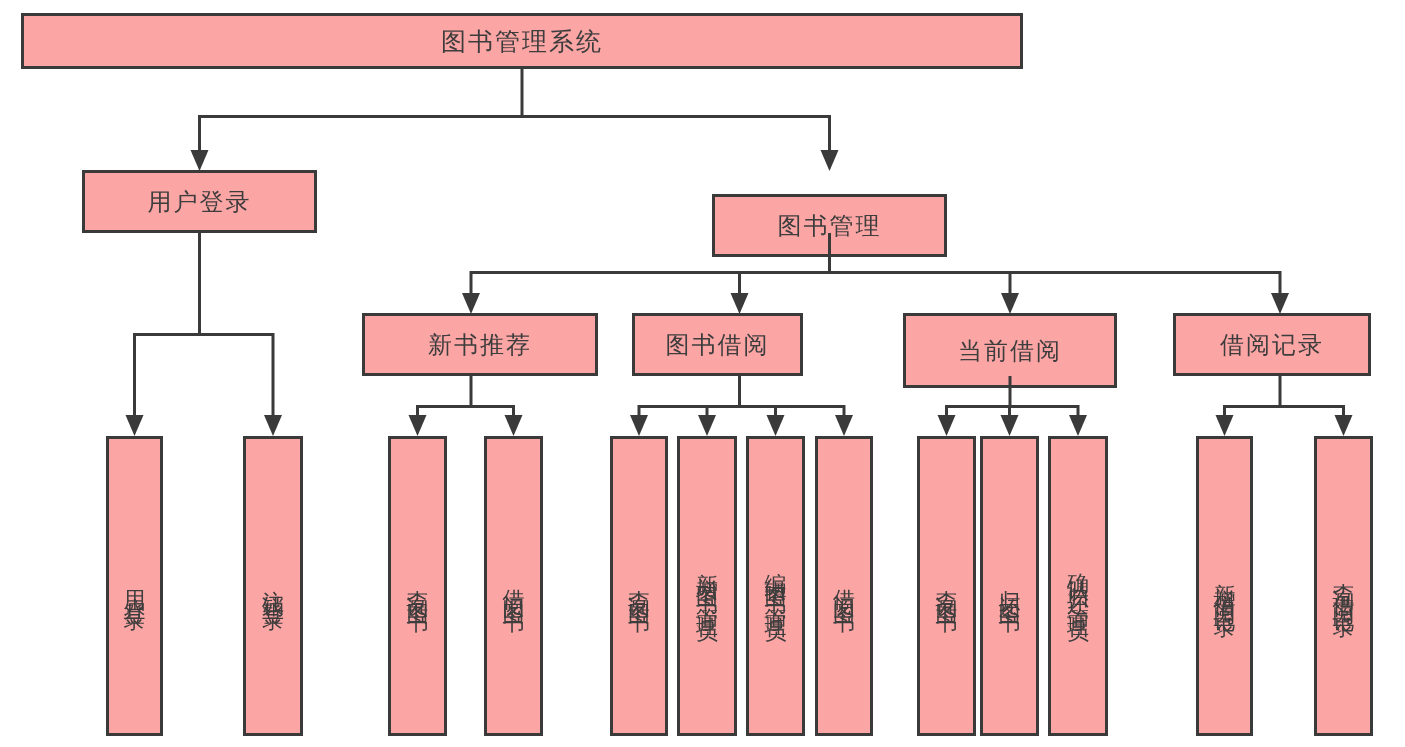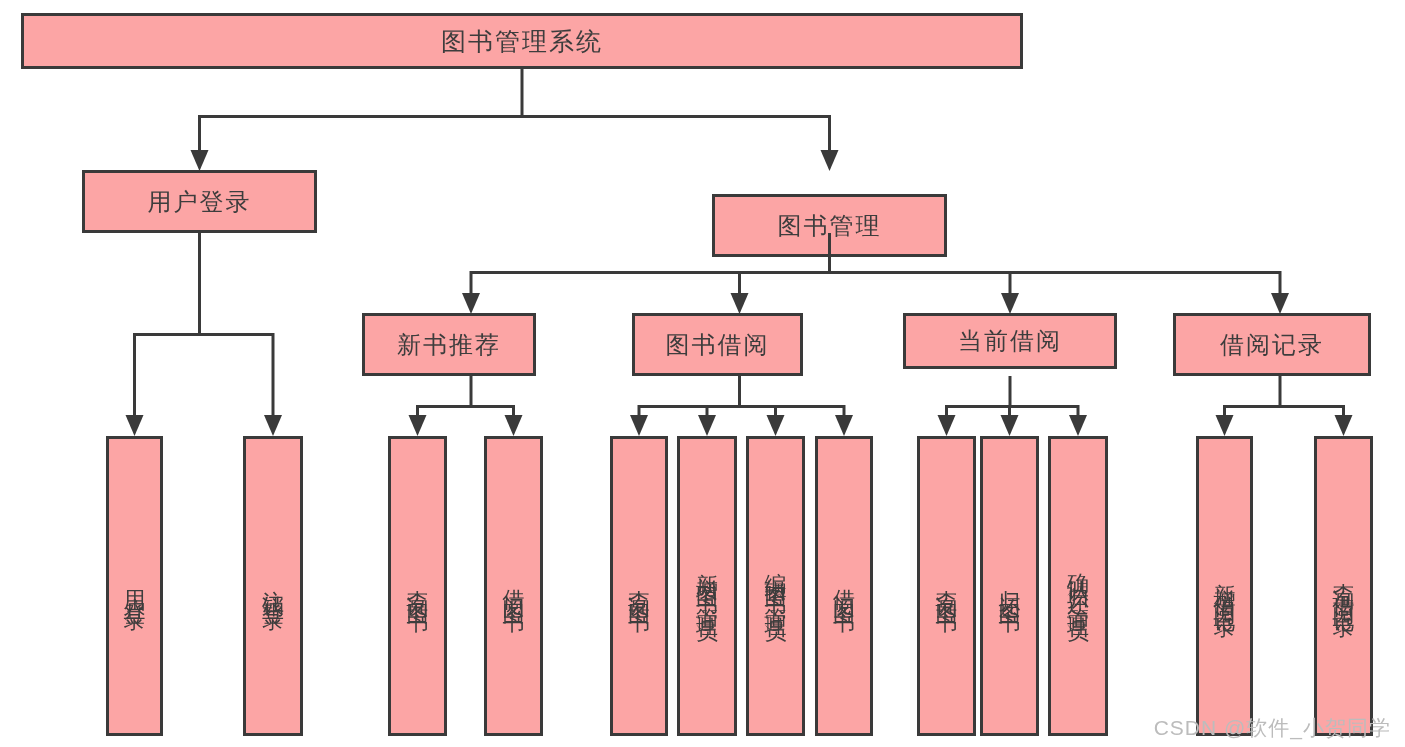--- a/index.html
+++ b/index.html
@@ -24,23 +24,23 @@
   #edges line{stroke:#3a3a3a;stroke-width:3;}
   #edges polygon{fill:#3a3a3a;stroke:none;}
   .watermark{
     position:absolute;right:14px;top:714px;z-index:3;
     font-size:21px;color:#bcbcbc;letter-spacing:1px;white-space:nowrap;
   }
   
   #n-root{left:21px;top:13px;width:1002px;height:56px;}
   #n-user-login{left:82px;top:170px;width:235px;height:63px;}
   #n-book-mgmt{left:712px;top:170px;width:235px;height:63px;margin-top:24px;}
-  #n-new-book{left:362px;top:313px;width:174px;height:63px;}
+  #n-new-book{left:362px;top:313px;width:236px;height:63px;}
   #n-borrow{left:632px;top:313px;width:171px;height:63px;}
-  #n-current{left:903px;top:313px;width:214px;height:56px;}
+  #n-current{left:903px;top:313px;width:214px;height:75px;}
   #n-record{left:1173px;top:313px;width:198px;height:63px;}
   #l-login{left:106px;width:57px;}
   #l-logout{left:243px;width:60px;}
   #l-nb-query{left:388px;}
   #l-nb-borrow{left:484px;}
   #l-bw-query{left:610px;width:58px;}
   #l-bw-add{left:677px;width:60px;}
   #l-bw-edit{left:746px;}
   #l-bw-borrow{left:815px;width:58px;}
   #l-cur-query{left:917px;}
@@ -133,14 +133,13 @@
   <div id="l-bw-query" class="node v-node">查询图书</div>
   <div id="l-bw-add" class="node v-node">新增图书（管理员）</div>
   <div id="l-bw-edit" class="node v-node">编辑图书（管理员）</div>
   <div id="l-bw-borrow" class="node v-node">借阅图书</div>
   <div id="l-cur-query" class="node v-node">查询图书</div>
   <div id="l-cur-return" class="node v-node">归还图书</div>
   <div id="l-cur-confirm" class="node v-node">确认归还（管理员）</div>
   <div id="l-rec-add" class="node v-node">新增借阅记录</div>
   <div id="l-rec-query" class="node v-node">查询借阅记录</div>
 
-  <div class="watermark">CSDN @软件_小贺同学</div>
 </div>
 
 </body></html>

